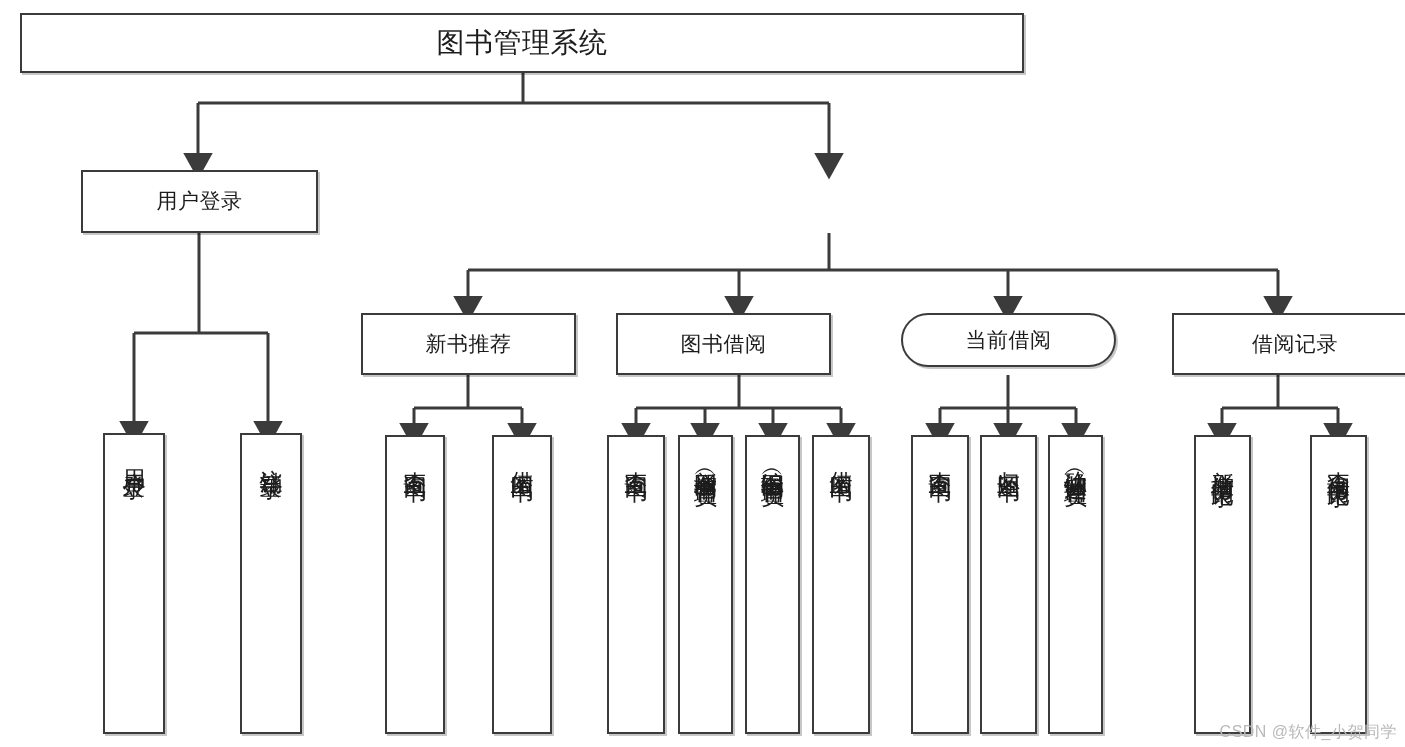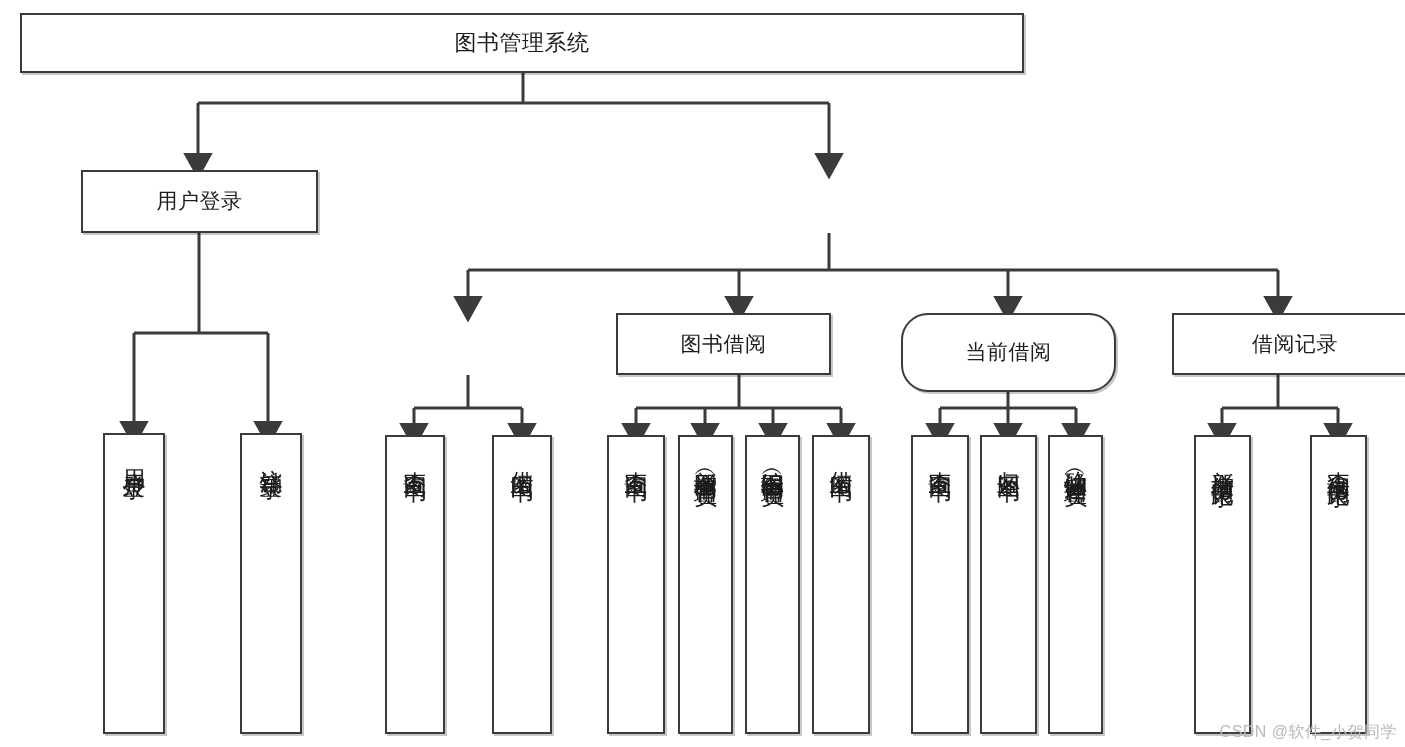--- a/index.html
+++ b/index.html
@@ -40,21 +40,21 @@
     display: block;
     text-align: center;
     line-height: 1.08;
     letter-spacing: 0.5px;
   }
   
   .node.h .label {
     font-size: 21px;
   }
   .node.root .label {
-    font-size: 22px;
+    font-size: 28px;
   }
   
   .node.v {
     align-items: flex-start;
     padding-top: 16px;
   }
   .node.v .label {
     writing-mode: vertical-rl;
     text-orientation: upright;
     font-size: 23px;
@@ -132,26 +132,29 @@
 
   <div class="node h root" style="left:20px; top:13px; width:1004px; height:60px;">
     <span class="label">图书管理系统</span>
   </div>
 
   <div class="node h" style="left:81px; top:170px; width:237px; height:63px;">
     <span class="label">用户登录</span>
   </div>
 
 
+  <div class="node h" style="left:361px; top:313px; width:215px; height:62px;">
+    <span class="label">新书推荐</span>
+  </div>
 
   <div class="node h" style="left:616px; top:313px; width:215px; height:62px;">
     <span class="label">图书借阅</span>
   </div>
 
-  <div class="node h" style="left:901px; top:313px; width:215px; height:79px;border-radius:27px;">
+  <div class="node h" style="left:901px; top:313px; width:215px; height:54px;border-radius:27px;">
     <span class="label">当前借阅</span>
   </div>
 
   <div class="node h" style="left:1172px; top:313px; width:246px; height:62px;">
     <span class="label">借阅记录</span>
   </div>
 
   <div class="node v" style="left:103px; top:433px; width:62px; height:301px;">
     <span class="label">用户登录</span>
   </div>

